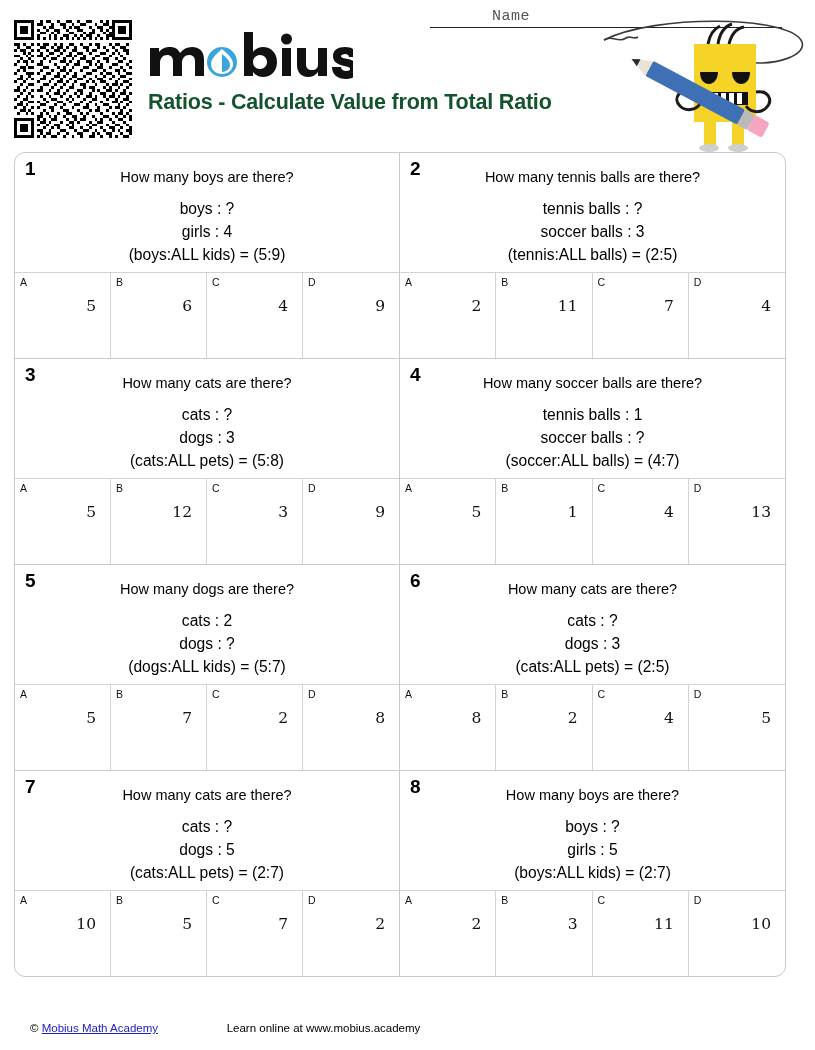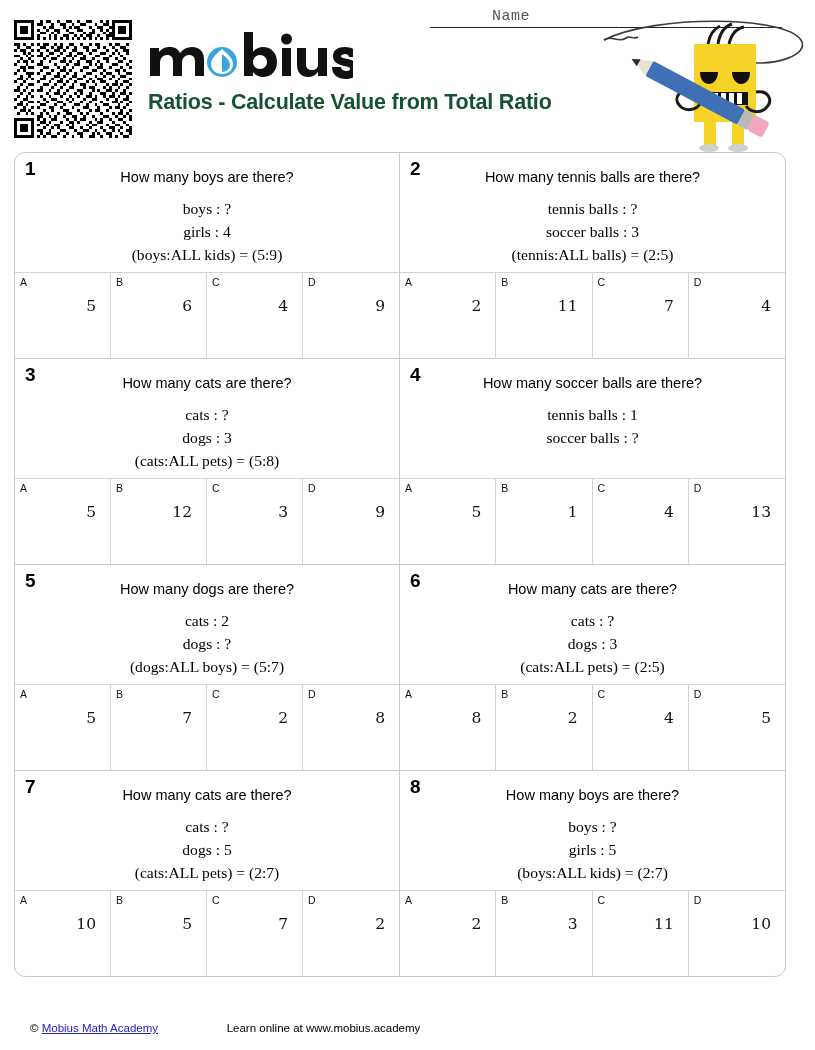--- a/index.html
+++ b/index.html
@@ -124,21 +124,21 @@
   .qprompt {
     text-align: center;
     font-size: 14.5px;
     padding-top: 10px;
     font-family: "Liberation Sans", sans-serif;
     color: #000;
   }
   .qratio {
     text-align: center;
     margin-top: 13px;
-    font-family: Liberation Serif, serif;
+    font-family: Liberation Sans, sans-serif;
     font-size: 15.6px;
     line-height: 1.47;
     color: #000;
   }
   .qratio .line { display: block; white-space: nowrap; }
 
   .answers {
     display: flex;
     width: 100%;
     height: 85px;
@@ -849,20 +849,21 @@
         </div>
       </div>
     </div>
     <div class="qcell">
       <div class="qbody">
         <div class="qnum">4</div>
         <div class="qprompt">How many soccer balls are there?</div>
         <div class="qratio">
           <span class="line">tennis balls : 1</span>
           <span class="line">soccer balls : ?</span>
+          <span class="line">(soccer:ALL balls) = (4:7)</span>
         </div>
       </div>
       <div class="answers">
         <div class="ans">
           <span class="ans-letter">A</span>
           <span class="ans-value">5</span>
         </div>
         <div class="ans">
           <span class="ans-letter">B</span>
           <span class="ans-value">1</span>
@@ -880,21 +881,21 @@
   </div>
 
   <div class="qrow">
     <div class="qcell left">
       <div class="qbody">
         <div class="qnum">5</div>
         <div class="qprompt">How many dogs are there?</div>
         <div class="qratio">
           <span class="line">cats : 2</span>
           <span class="line">dogs : ?</span>
-          <span class="line">(dogs:ALL boys) = (5:7)</span>
+          <span class="line">(dogs:ALL kids) = (5:7)</span>
         </div>
       </div>
       <div class="answers">
         <div class="ans">
           <span class="ans-letter">A</span>
           <span class="ans-value">5</span>
         </div>
         <div class="ans">
           <span class="ans-letter">B</span>
           <span class="ans-value">7</span>

